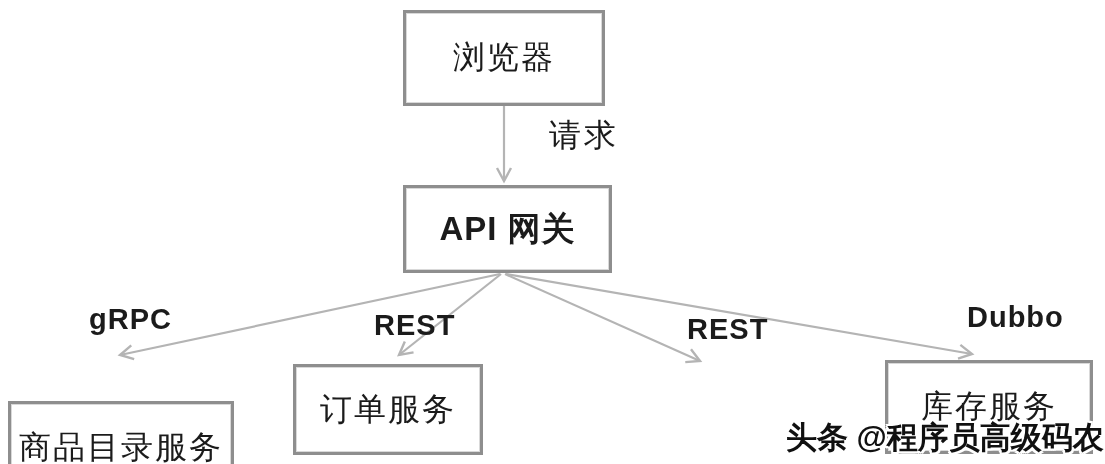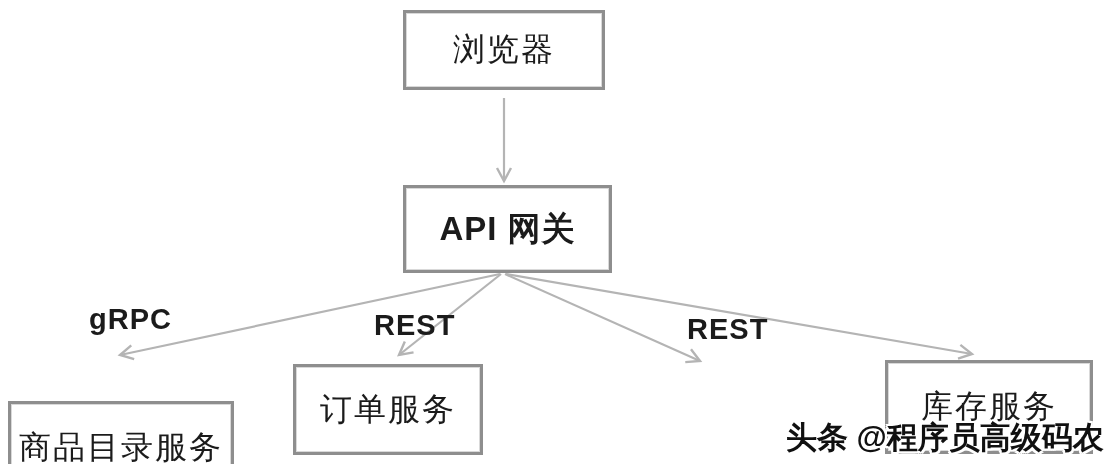--- a/index.html
+++ b/index.html
@@ -93,32 +93,34 @@
         <path d="M 2 2 L 15 9 L 2 16" fill="none" stroke="#b4b4b4" stroke-width="2.4"></path>
       </marker>
     </defs>
     <line x1="504" y1="98" x2="504" y2="181" stroke="#b4b4b4" stroke-width="2.2" marker-end="url(#arrowhead)"></line>
     <line x1="500" y1="274" x2="120" y2="355" stroke="#b4b4b4" stroke-width="2.2" marker-end="url(#arrowhead)"></line>
     <line x1="501" y1="274" x2="399" y2="355" stroke="#b4b4b4" stroke-width="2.2" marker-end="url(#arrowhead)"></line>
     <line x1="505" y1="274" x2="700" y2="361" stroke="#b4b4b4" stroke-width="2.2" marker-end="url(#arrowhead)"></line>
     <line x1="506" y1="274" x2="972" y2="354" stroke="#b4b4b4" stroke-width="2.2" marker-end="url(#arrowhead)"></line>
   </svg>
 
-  <div class="box" style="left:403px; top:10px; width:202px; height:80px;">
+  <div class="box" style="left:403px; top:10px; width:202px; height:96px;">
     <span class="box-label">浏览器</span>
   </div>
 
+  <div class="edge-label cjk" style="left:549px; top:114px;">请求</div>
 
   <div class="box" style="left:403px; top:185px; width:209px; height:88px;">
     <span class="box-label gateway">API 网关</span>
   </div>
 
   <div class="edge-label proto" style="left:52px; top:303px;">gRPC</div>
   <div class="edge-label proto" style="left:337px; top:309px;">REST</div>
   <div class="edge-label proto" style="left:650px; top:313px;">REST</div>
+  <div class="edge-label proto" style="left:930px; top:301px;">Dubbo</div>
 
   <div class="box" style="left:8px; top:357px; width:226px; height:93px;margin-top:44px;">
     <span class="box-label">商品目录服务</span>
   </div>
 
   <div class="box" style="left:293px; top:364px; width:190px; height:91px;">
     <span class="box-label">订单服务</span>
   </div>
 
 

